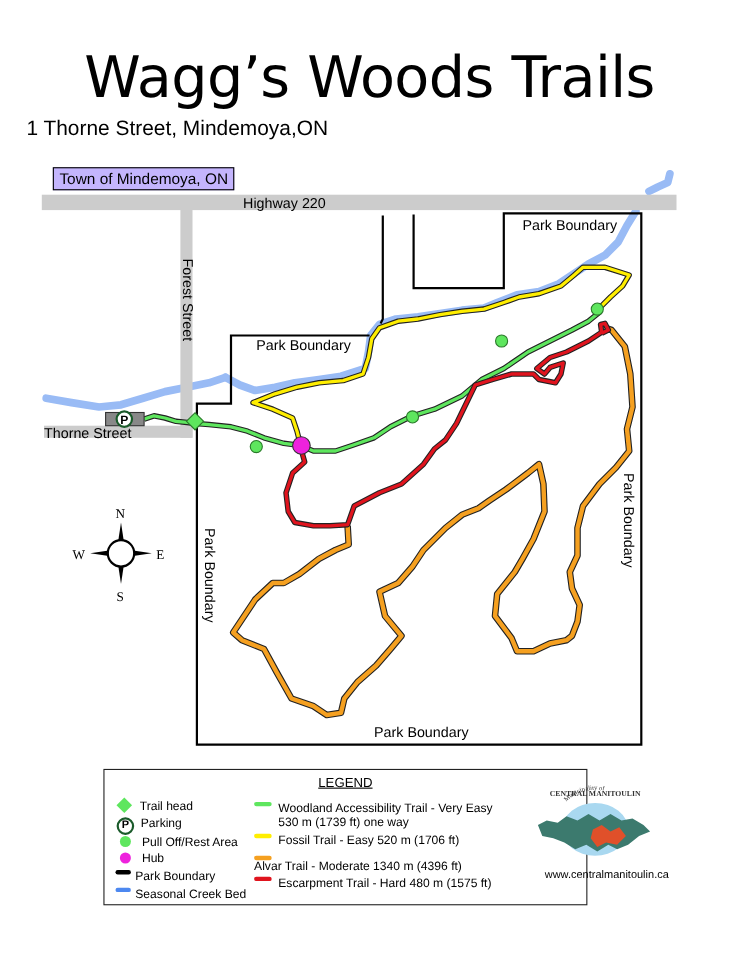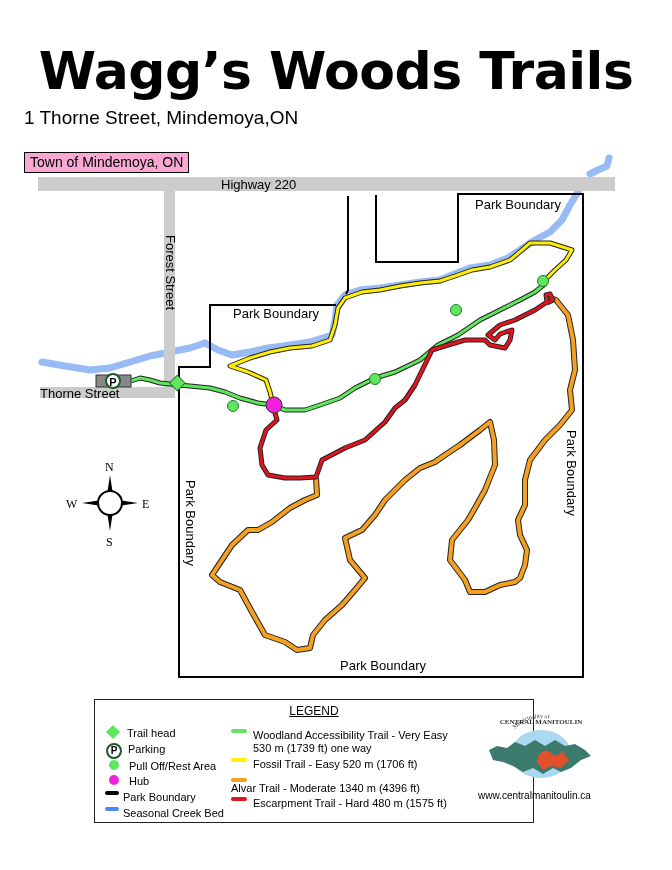--- a/index.html
+++ b/index.html
@@ -1,32 +1,32 @@
 <!DOCTYPE html>
 <html><head>
   <meta charset="utf-8">
   <style>
     html, body { margin: 0; padding: 0; background: #ffffff; }
     body { width: 672px; height: 870px; position: relative; overflow: hidden; font-family: "Liberation Sans", sans-serif; color: #000; }
-    .title { position: absolute; left: 0; width: 672px; top: 38px; text-align: center; font-family: "DejaVu Sans", sans-serif; font-weight: bold; font-size: 52px; letter-spacing: -0.5px; line-height: 66px; }
+    .title { position: absolute; left: 0; width: 672px; top: 38px; text-align: center; font-family: "DejaVu Sans", sans-serif; font-weight: normal; font-size: 52px; letter-spacing: -0.5px; line-height: 66px; }
     .subtitle { position: absolute; left: 0; width: 672px; top: 106px; text-align: left; font-size: 19px; line-height: 24px; padding-left: 24px; box-sizing: border-box; }
     svg.map { position: absolute; left: 0; top: 0; }
-    .town-box { position: absolute; left: 24px; top: 152px; border: 1.5px solid #000; padding: 1px 5px; font-size: 14px; line-height: 17px; background: #f9a8d4; }
+    .town-box { position: absolute; left: 48px; top: 152px; border: 1.5px solid #000; padding: 1px 5px; font-size: 14px; line-height: 17px; background: #c4b5fd; }
     .lbl { position: absolute; font-size: 13px; line-height: 15px; white-space: nowrap; }
     .vlbl { position: absolute; font-size: 13px; line-height: 15px; white-space: nowrap; transform-origin: 0 0; transform: rotate(90deg); }
     .legend { position: absolute; left: 94px; top: 699px; width: 440px; height: 124px; border: 1.5px solid #222; box-sizing: border-box; font-size: 11px; }
     .legend-title { position: absolute; left: 0; right: 0; top: 4px; text-align: center; font-size: 12px; text-decoration: underline; }
     .leg-item { position: absolute; display: flex; align-items: flex-start; line-height: 13px; white-space: nowrap; }
     .sym { display: inline-block; margin-right: 6px; }
     .sym-diamond { width: 10px; height: 10px; background: #5ee65e; transform: rotate(45deg); margin-left: 3px; margin-right: 9px; }
     .sym-p { width: 12px; height: 12px; border: 2px solid #1a5a2a; border-radius: 50%; font-size: 10px; font-weight: bold; text-align: center; line-height: 12px; margin-left: 1px; }
     .sym-dot { width: 10px; height: 10px; border-radius: 50%; margin-left: 4px; margin-right: 10px; }
     .sym-line { width: 16px; height: 4px; border-radius: 2px; margin-right: 6px; }
     .logo { position: absolute; left: 485px; top: 710px; width: 112px; height: 70px; }
-    .logo-url { position: absolute; left: 478px; top: 790px; width: 130px; text-align: left; font-size: 10px; }
+    .logo-url { position: absolute; left: 478px; top: 790px; width: 130px; text-align: right; font-size: 10px; }
   </style>
 </head>
 <body>
 
 <div class="title">Wagg’s Woods Trails</div>
 <div class="subtitle">1 Thorne Street, Mindemoya,ON</div>
 
 <svg class="map" width="672" height="870" viewBox="0 0 672 870">
 
   <g fill="none" stroke="#99bbf5" stroke-linecap="round" stroke-linejoin="round">

